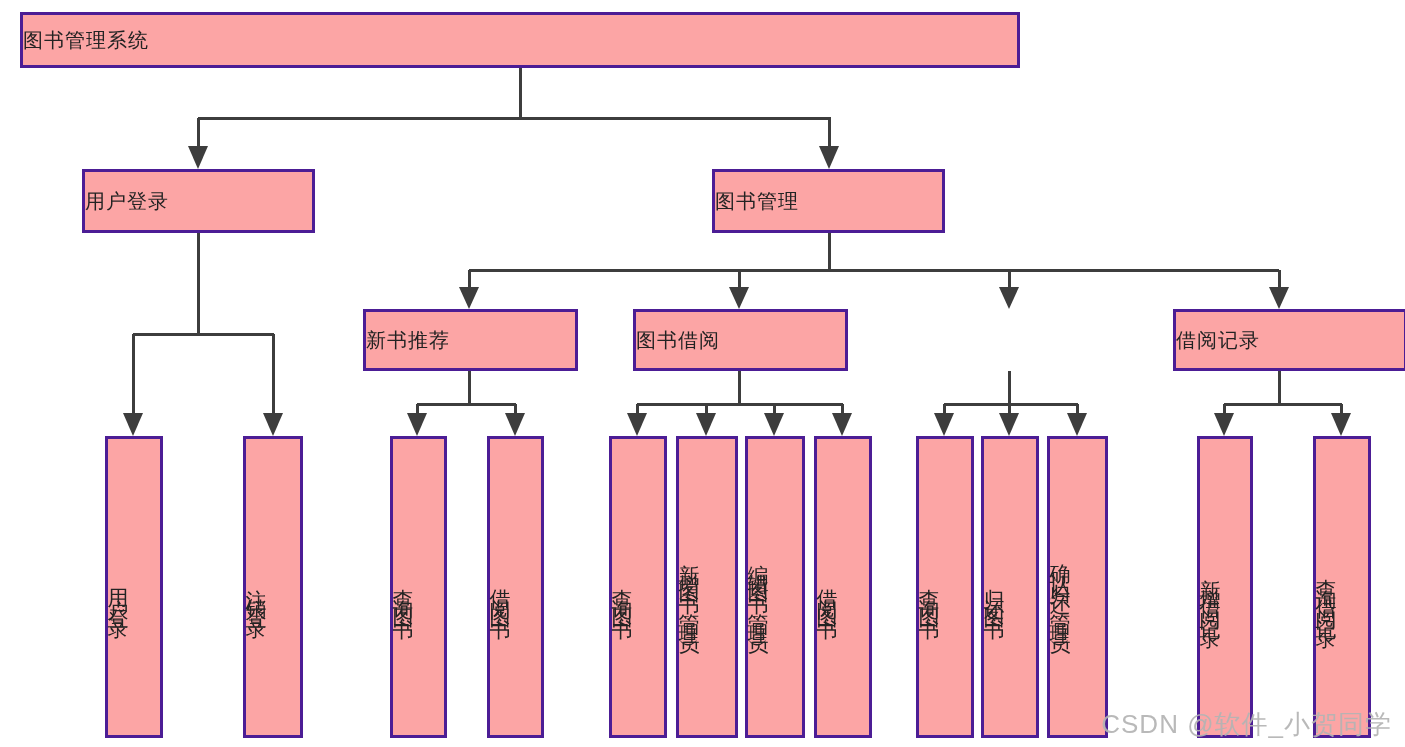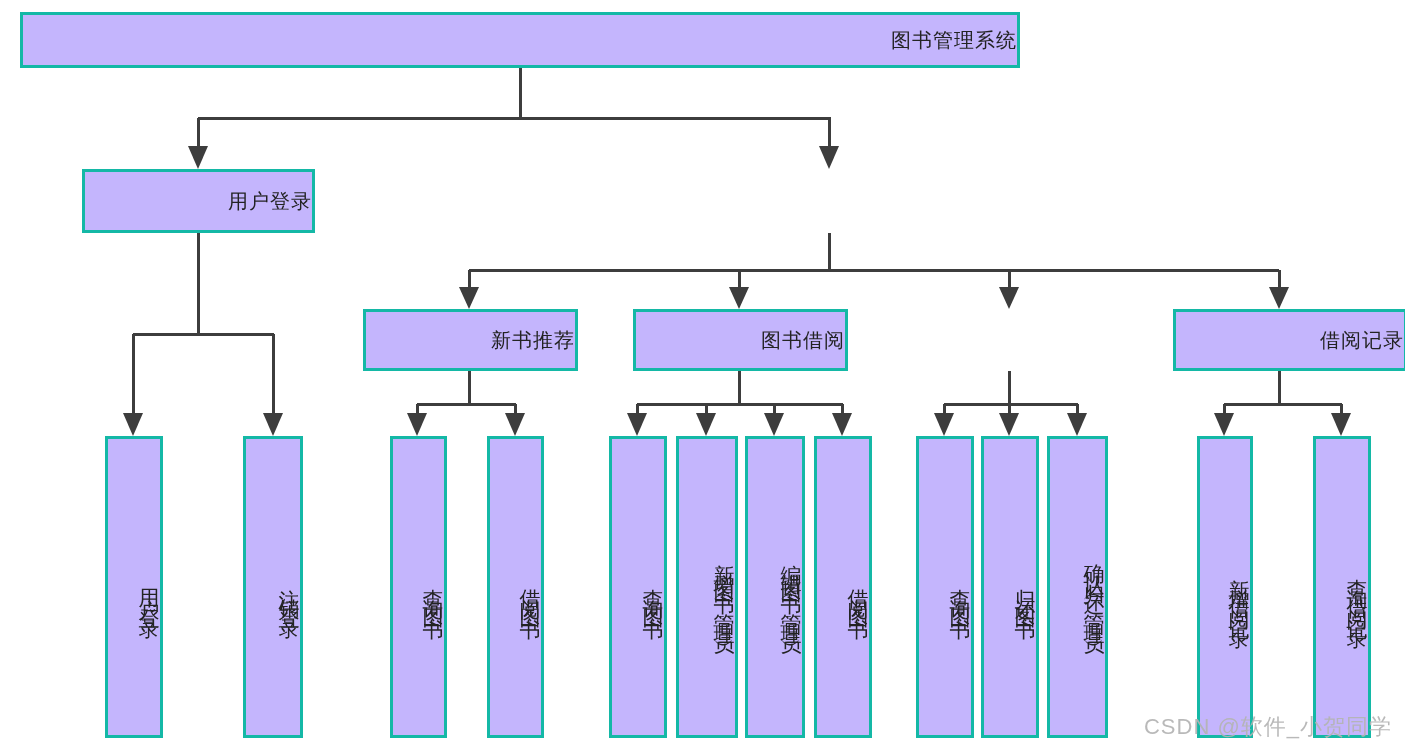--- a/index.html
+++ b/index.html
@@ -2,33 +2,33 @@
 <html><head>
 <meta charset="utf-8">
 <style>
   html,body{margin:0;padding:0;background:#ffffff;}
   .canvas{
     position:relative;width:1405px;height:747px;background:#ffffff;
     font-family:"Liberation Sans","DejaVu Sans",sans-serif;overflow:hidden;
   }
   svg.connectors{position:absolute;left:0;top:0;width:1405px;height:747px;}
   .box{
-    position:absolute;box-sizing:border-box;background:#c4b5fd;
-    border:3px solid #14b8a6;display:flex;align-items:center;justify-content:flex-end;
+    position:absolute;box-sizing:border-box;background:#fca5a5;
+    border:3px solid #4c1d95;display:flex;align-items:center;justify-content:flex-start;
   }
   .lbl{font-size:20px;color:#232323;letter-spacing:1px;white-space:nowrap;}
   .leafbox{top:436px;height:302px;}
   .vlbl{
     writing-mode:vertical-rl;text-orientation:upright;
     font-size:21px;line-height:1;letter-spacing:10px;margin-bottom:-10px;
     color:#232323;white-space:nowrap;
   }
   .watermark{
     position:absolute;right:13px;bottom:5px;z-index:6;
-    font-size:22px;color:#b4b4b4;opacity:0.92;letter-spacing:1px;white-space:nowrap;
+    font-size:26px;color:#b4b4b4;opacity:0.92;letter-spacing:1px;white-space:nowrap;
   }
 </style>
 </head>
 <body>
 
 <div class="canvas">
 
   <svg class="connectors" viewBox="0 0 1405 747" xmlns="http://www.w3.org/2000/svg">
     <path shape-rendering="crispEdges" fill="none" stroke="#3d3d3d" stroke-width="3" d="
       M520 67 V119.5
@@ -87,20 +87,23 @@
     </g>
   </svg>
 
   <div class="box" style="left:20px;top:12px;width:1000px;height:56px">
     <span class="lbl">图书管理系统</span>
   </div>
 
   <div class="box" style="left:82px;top:169px;width:233px;height:64px">
     <span class="lbl">用户登录</span>
   </div>
+  <div class="box" style="left:712px;top:169px;width:233px;height:64px">
+    <span class="lbl">图书管理</span>
+  </div>
 
   <div class="box" style="left:363px;top:309px;width:215px;height:62px">
     <span class="lbl">新书推荐</span>
   </div>
   <div class="box" style="left:633px;top:309px;width:215px;height:62px">
     <span class="lbl">图书借阅</span>
   </div>
   <div class="box" style="left:1173px;top:309px;width:234px;height:62px">
     <span class="lbl">借阅记录</span>
   </div>

